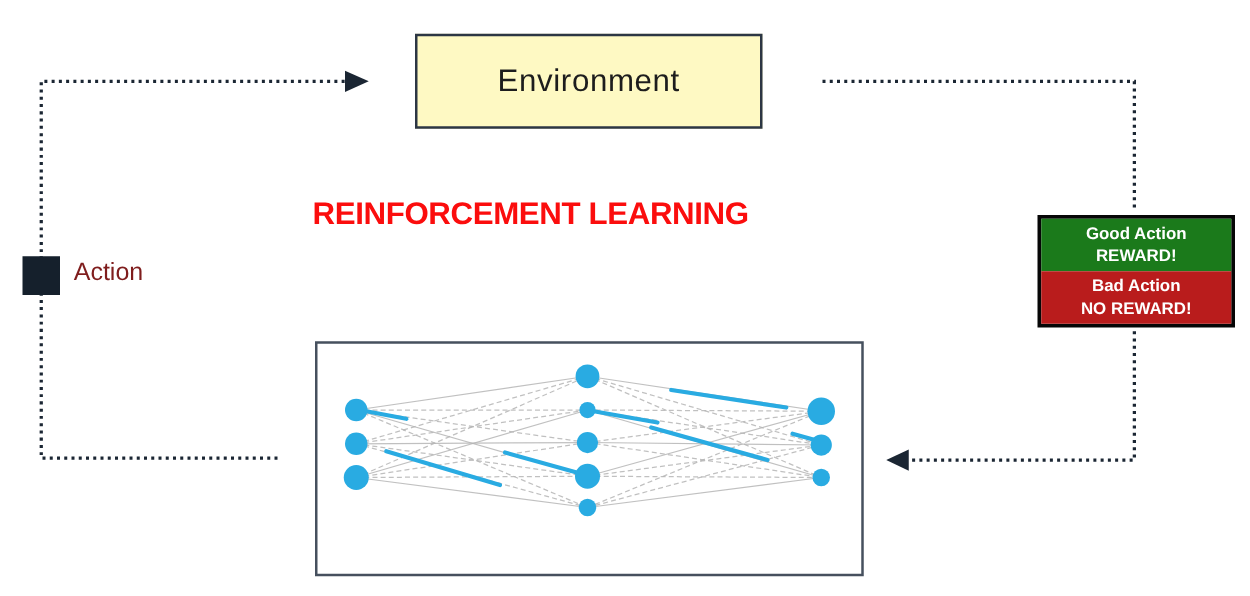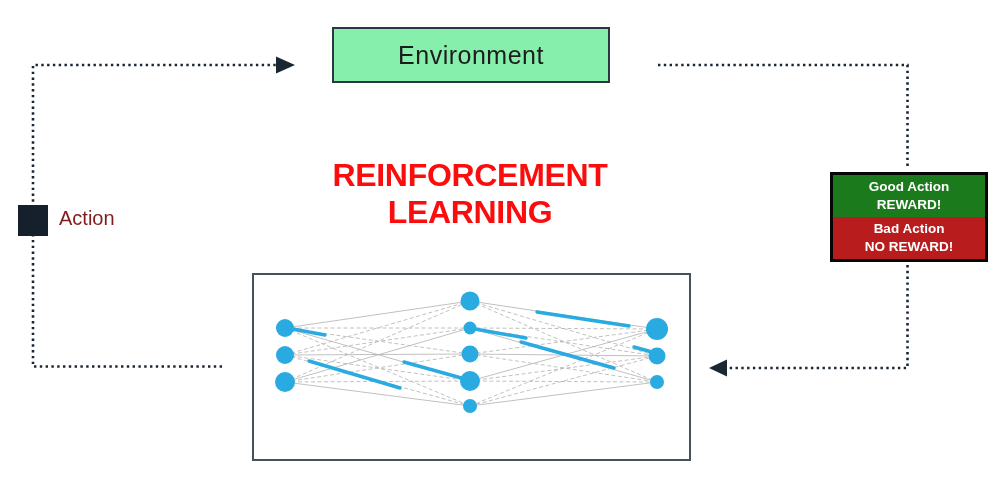--- a/index.html
+++ b/index.html
@@ -13,39 +13,39 @@
   }
   .overlay {
     position: absolute;
     left: 0; top: 0;
     width: 1000px; height: 477px;
     pointer-events: none;
   }
   .env-box {
     position: absolute;
     left: 332px; top: 27px;
-    width: 278px; height: 56px;
-    background: #86efac;
+    width: 278px; height: 76px;
+    background: #fef9c3;
     border: 2px solid #2c3644;
     box-sizing: border-box;
     display: flex;
     align-items: center;
     justify-content: center;
   }
   .env-box span {
     font-size: 25px;
     color: #1d1d1d;
     letter-spacing: 0.5px;
   }
   .rl-title {
     position: absolute;
     left: 250px; top: 157px;
     width: 440px;
-    text-align: center;
-    font-size: 32px;
+    text-align: left;
+    font-size: 25px;
     font-weight: bold;
     letter-spacing: -0.3px;
     color: #fb0d0d;
   }
   .agent-label {
     position: absolute;
     left: 360px; top: 228px;
     width: 240px;
     text-align: center;
     font-size: 23px;

